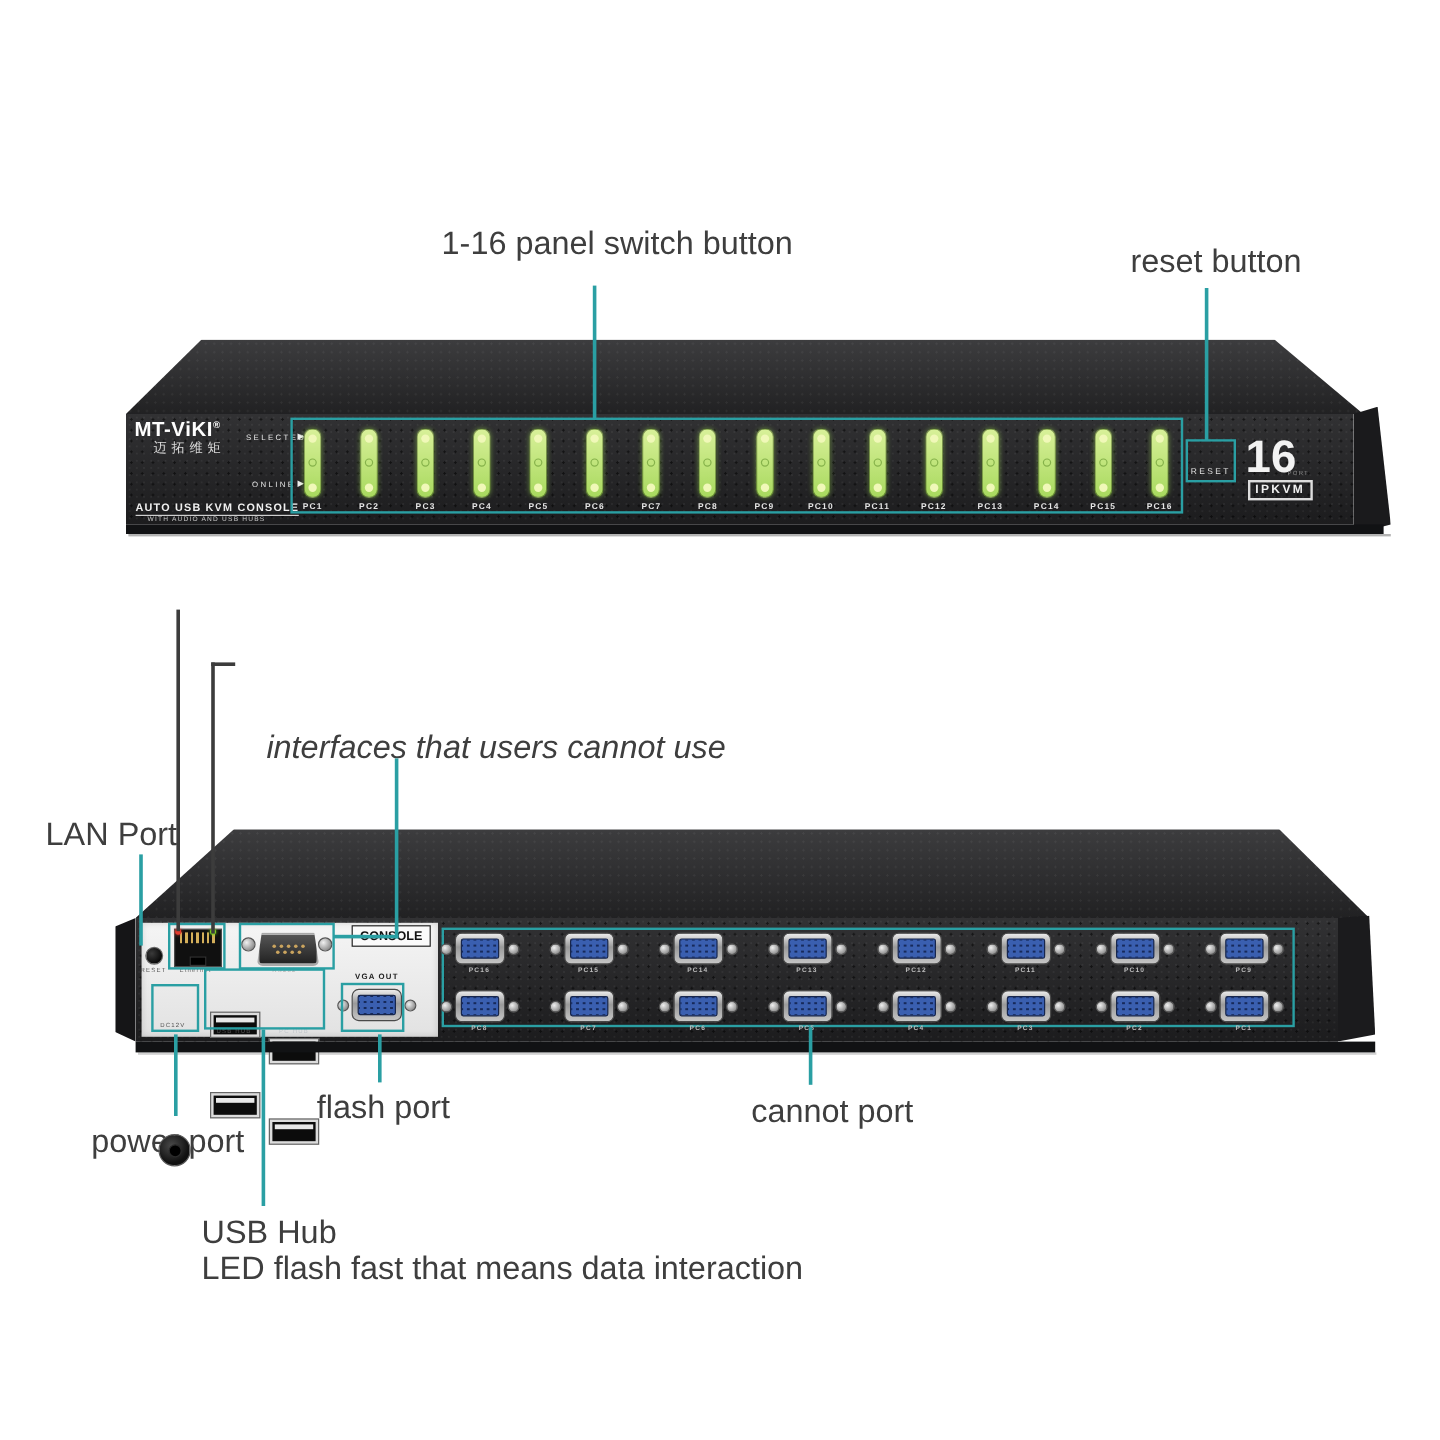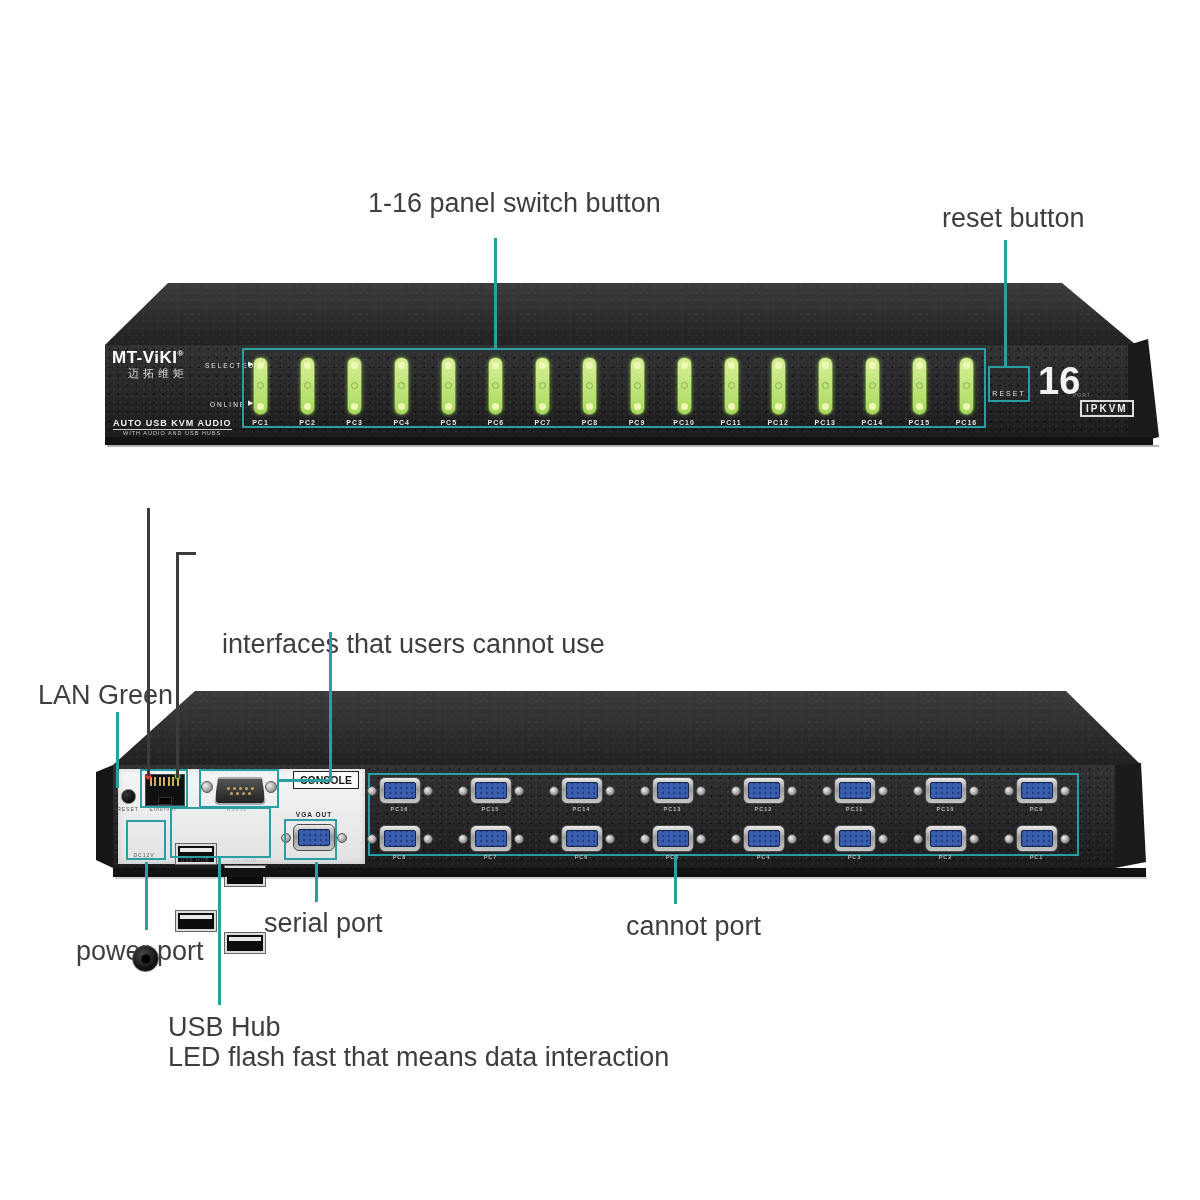--- a/index.html
+++ b/index.html
@@ -100,21 +100,21 @@
   <div class="abs metal" style="left:105px;top:345px;width:1023px;height:92px;z-index:2;">
 
       <div class="abs brand" style="left:7px;top:3px;"><span>MT-ViKI</span><sup>®</sup></div>
       <div class="abs brand-cn" style="left:23px;top:21px;">迈拓维矩</div>
 
       <div class="abs ledtag" style="left:100px;top:17px;">SELECTED</div>
       <div class="abs arrow" style="left:143px;top:15px;">▶</div>
       <div class="abs ledtag" style="left:105px;top:56px;">ONLINE</div>
       <div class="abs arrow" style="left:143px;top:54px;">▶</div>
 
-      <div class="abs prod1" style="left:8px;top:73px;">AUTO USB KVM AUDIO</div>
+      <div class="abs prod1" style="left:8px;top:73px;">AUTO USB KVM CONSOLE</div>
       <div class="abs prod2" style="left:18px;top:85px;">WITH AUDIO AND USB HUBS</div>
 
       <div class="tealrect" style="left:137px;top:3px;width:740px;height:76px;"></div>
 
       <div class="btnrow" style="left:132px;top:12px;width:753px;">
         <div class="kbtn-cell">
           <div class="pill">
             <span class="pdot t"></span>
             <span class="pring"></span>
             <span class="pdot b"></span>
@@ -240,32 +240,32 @@
             <span class="pdot b"></span>
           </div>
           <div class="klabel">PC16</div>
         </div>
       </div>
 
       <div class="tealrect fp-reset" style="left:883px;top:21px;width:42px;height:36px;">RESET</div>
 
       <div class="abs big16" style="left:933px;top:17px;">16</div>
       <div class="abs portword" style="left:968px;top:47px;">PORT</div>
-      <div class="abs ipkvm" style="left:975px;top:55px;">IPKVM</div>
+      <div class="abs ipkvm" style="left:935px;top:55px;">IPKVM</div>
   </div>
   <div class="abs lip" style="left:105px;top:437px;width:1048px;height:8px;z-index:2;"></div>
   <div class="abs shine" style="left:107px;top:445px;width:1052px;z-index:2;"></div>
 
   <div class="dline" style="left:147px;top:508px;height:268px;"></div>
   <div class="dhline" style="left:176px;top:552px;width:20px;"></div>
   <div class="dline" style="left:176px;top:552px;height:226px;"></div>
-  <div class="t" style="left:222px;top:629px;">interfaces that users cannot use</div>
+  <div class="t" style="left:222px;top:608px;font-style:italic;">interfaces that users cannot use</div>
   <div class="vline" style="left:329px;top:632px;height:150px;"></div>
   <div class="hline" style="left:278px;top:779px;width:54px;"></div>
-  <div class="t" style="left:38px;top:680px;">LAN Green</div>
+  <div class="t" style="left:38px;top:680px;">LAN Port</div>
   <div class="vline" style="left:116px;top:712px;height:76px;"></div>
 
   <div class="abs metal-top" style="left:113px;top:691px;width:1028px;height:74px;z-index:1;
        clip-path:polygon(0px 74px,82px 0px,953px 0px,1028px 74px);"></div>
   <div class="abs" style="left:96px;top:765px;width:17px;height:103px;background:#151517;z-index:1;
        clip-path:polygon(17px 0px,17px 103px,0px 95px,0px 7px);"></div>
   <div class="abs" style="left:1115px;top:763px;width:31px;height:105px;background:#1b1b1d;z-index:1;
        clip-path:polygon(0px 2px,26px 0px,31px 99px,0px 105px);"></div>
   <div class="abs metal" style="left:113px;top:765px;width:1002px;height:103px;z-index:2;">
 
@@ -506,19 +506,19 @@
         </div>
       </div>
   </div>
   <div class="abs lip" style="left:113px;top:868px;width:1033px;height:9px;z-index:2;"></div>
   <div class="abs shine" style="left:115px;top:877px;width:1032px;opacity:.6;"></div>
 
   <div class="vline" style="left:145px;top:862px;height:68px;"></div>
   <div class="t" style="left:76px;top:936px;">power port</div>
   <div class="vline" style="left:218px;top:858px;height:147px;"></div>
   <div class="vline" style="left:315px;top:862px;height:40px;"></div>
-  <div class="t" style="left:264px;top:908px;">serial port</div>
+  <div class="t" style="left:264px;top:908px;">flash port</div>
   <div class="vline" style="left:674px;top:856px;height:48px;"></div>
   <div class="t" style="left:626px;top:911px;">cannot port</div>
   <div class="t" style="left:168px;top:1012px;">USB Hub</div>
   <div class="t" style="left:168px;top:1042px;">LED flash fast that means data interaction</div>
 
 </div>
 
 </body></html>

